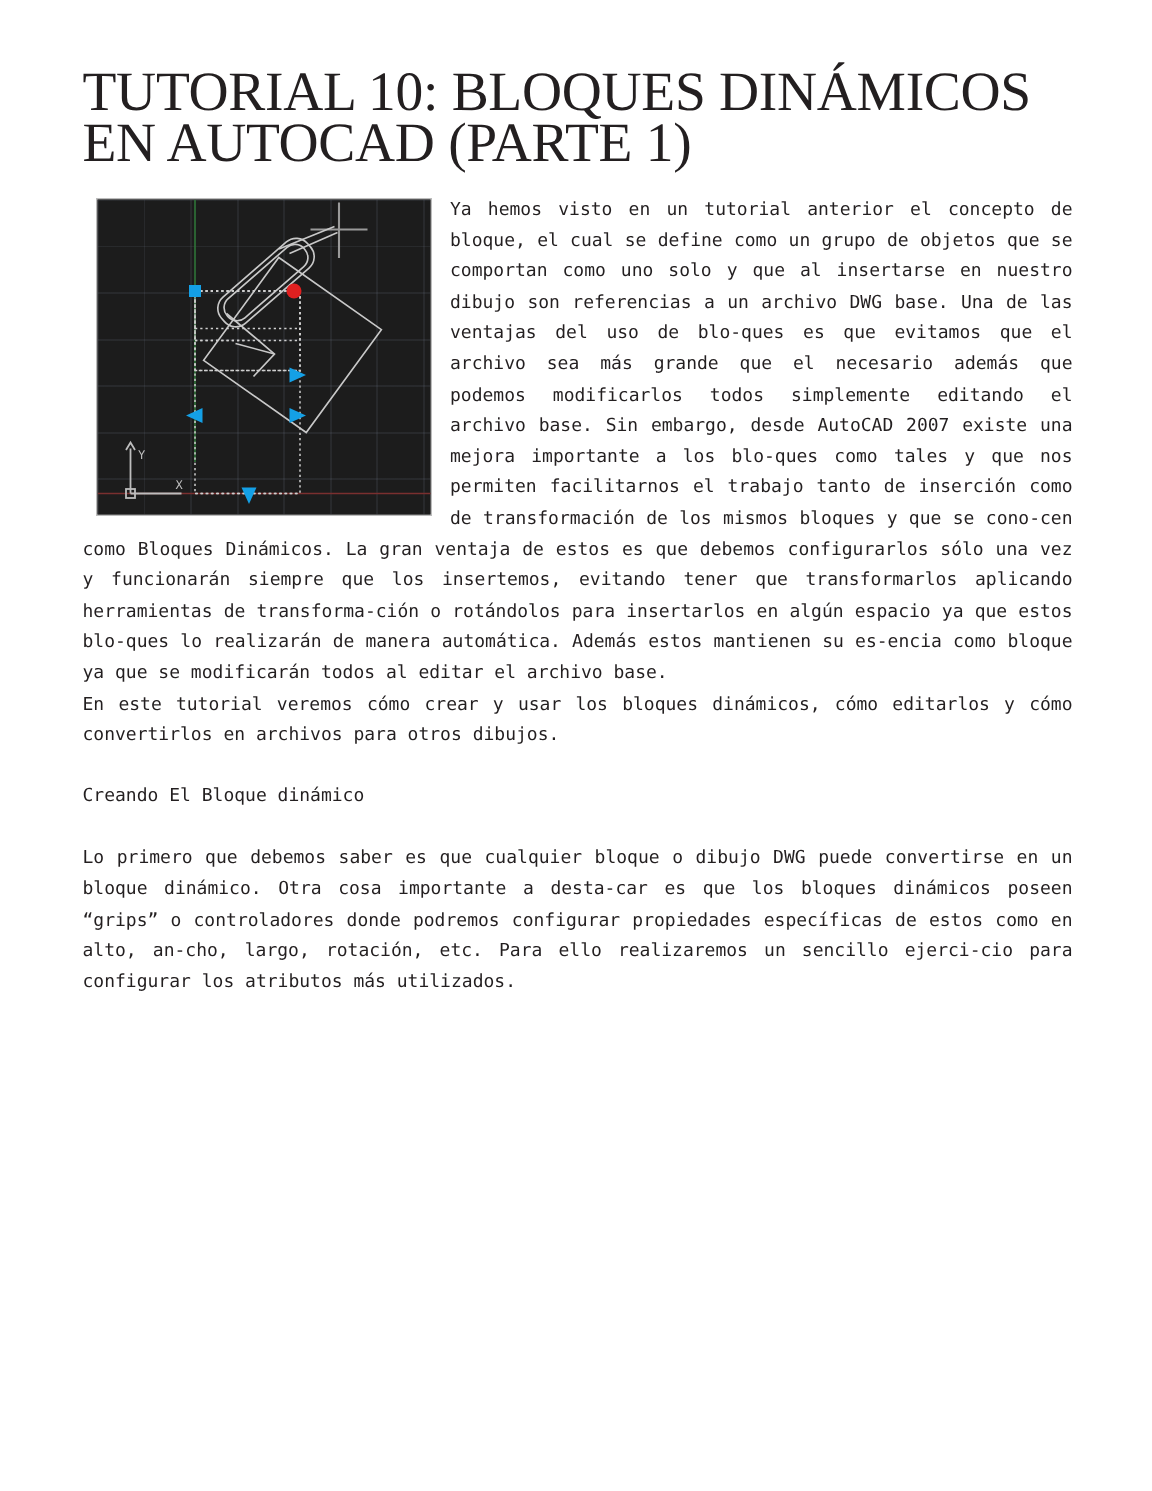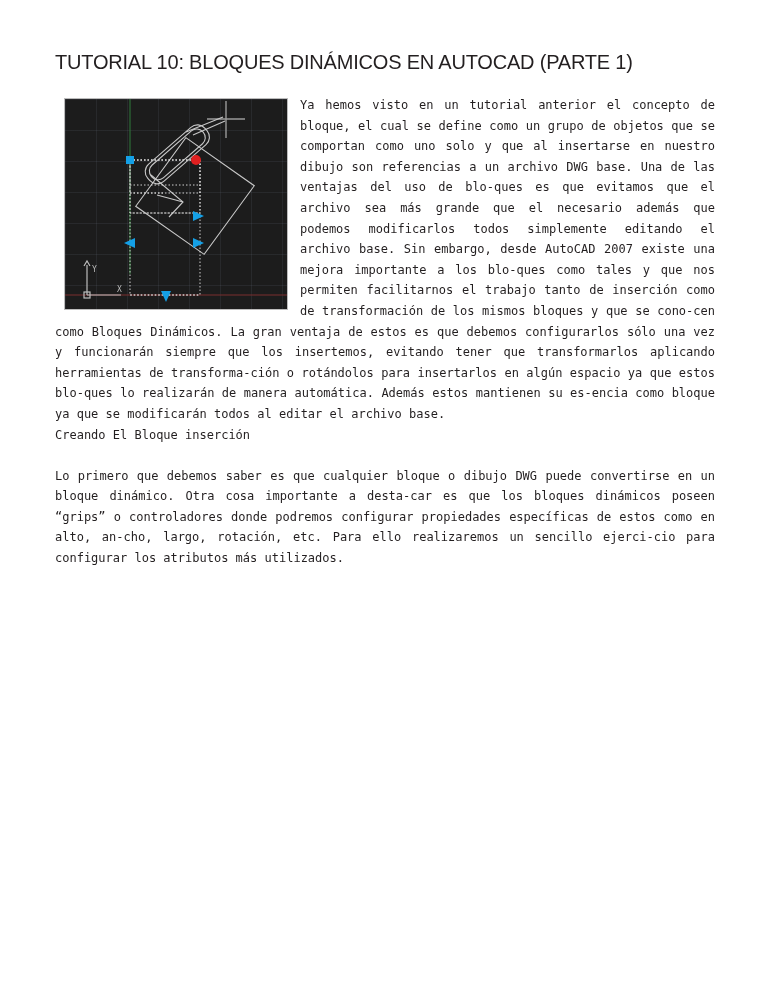--- a/index.html
+++ b/index.html
@@ -26,22 +26,22 @@
   }
 
   .content {
     position: absolute;
     left: 55px;
     top: 45px;
     width: 660px;
   }
 
   h1.doc-title {
-    font-family: Liberation Sans, sans-serif;
-    font-size: 20px;
+    font-family: Liberation Serif, serif;
+    font-size: 37px;
     line-height: 34px;
     font-weight: 400;
     letter-spacing: -0.2px;
     margin: 0 0 16px 0;
     color: #231f20;
     white-space: pre-wrap;
   }
 
   
   .figure {
@@ -149,19 +149,20 @@
         <g fill="#14a0e6">
           <path d="M 96 192 l 5 11 l 5 -11 z"></path>
         </g>
       </svg>
     </div>
 
     <p class="body-text">Ya hemos visto en un tutorial anterior el concepto de bloque, el cual se define como un grupo de objetos que se comportan como uno solo y que al insertarse en nuestro dibujo son referencias a un archivo DWG base. Una de las ventajas del uso de blo-ques es que evitamos que el archivo sea más grande que el necesario además que podemos modificarlos todos simplemente editando el archivo base. Sin embargo, desde AutoCAD 2007 existe una mejora importante a los blo-ques como tales y que nos permiten facilitarnos el trabajo tanto de inserción como de transformación de los mismos bloques y que se cono-cen como Bloques Dinámicos. La gran ventaja de estos es que debemos configurarlos sólo una vez y funcionarán siempre que los insertemos, evitando tener que transformarlos aplicando herramientas de transforma-ción o rotándolos para insertarlos en algún espacio ya que estos blo-ques lo realizarán de manera automática. Además estos mantienen su es-encia como bloque ya que se modificarán todos al editar el archivo base.</p>
 
     <div class="clear"></div>
 
+    <p class="body-text">En este tutorial veremos cómo crear y usar los bloques dinámicos, cómo editarlos y cómo convertirlos en archivos para otros dibujos.</p>
 
-    <p class="body-text">Creando El Bloque inserción</p>
+    <p class="body-text">Creando El Bloque dinámico</p>
 
     <p class="body-text">Lo primero que debemos saber es que cualquier bloque o dibujo DWG puede convertirse en un bloque dinámico. Otra cosa importante a desta-car es que los bloques dinámicos poseen “grips” o controladores donde podremos configurar propiedades específicas de estos como en alto, an-cho, largo, rotación, etc. Para ello realizaremos un sencillo ejerci-cio para configurar los atributos más utilizados.</p>
 
   </div>
 </div>
 
 </body></html>

